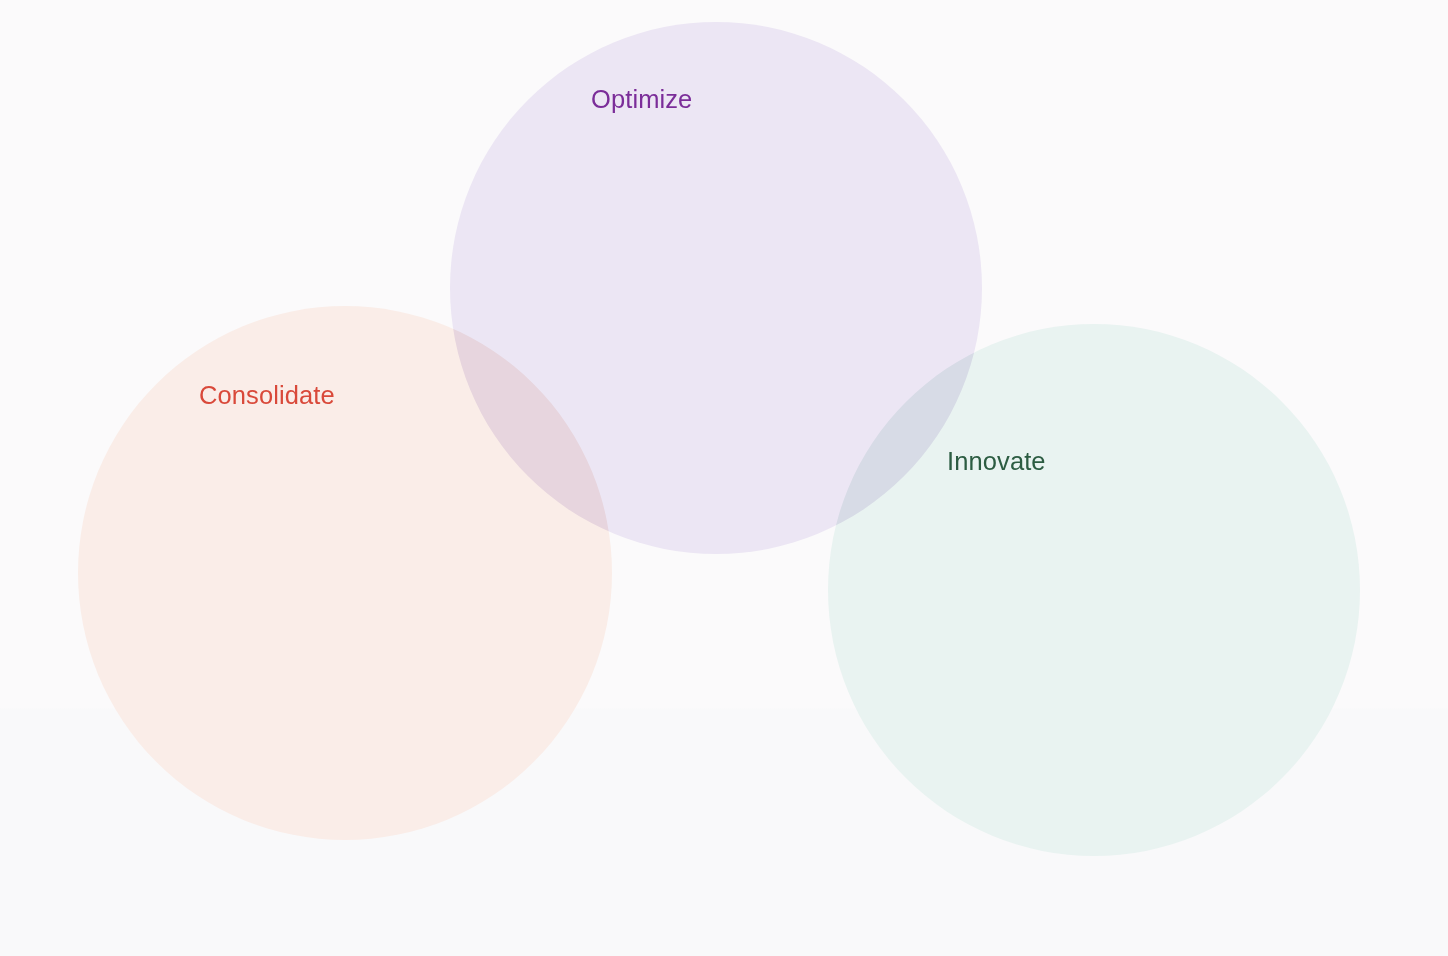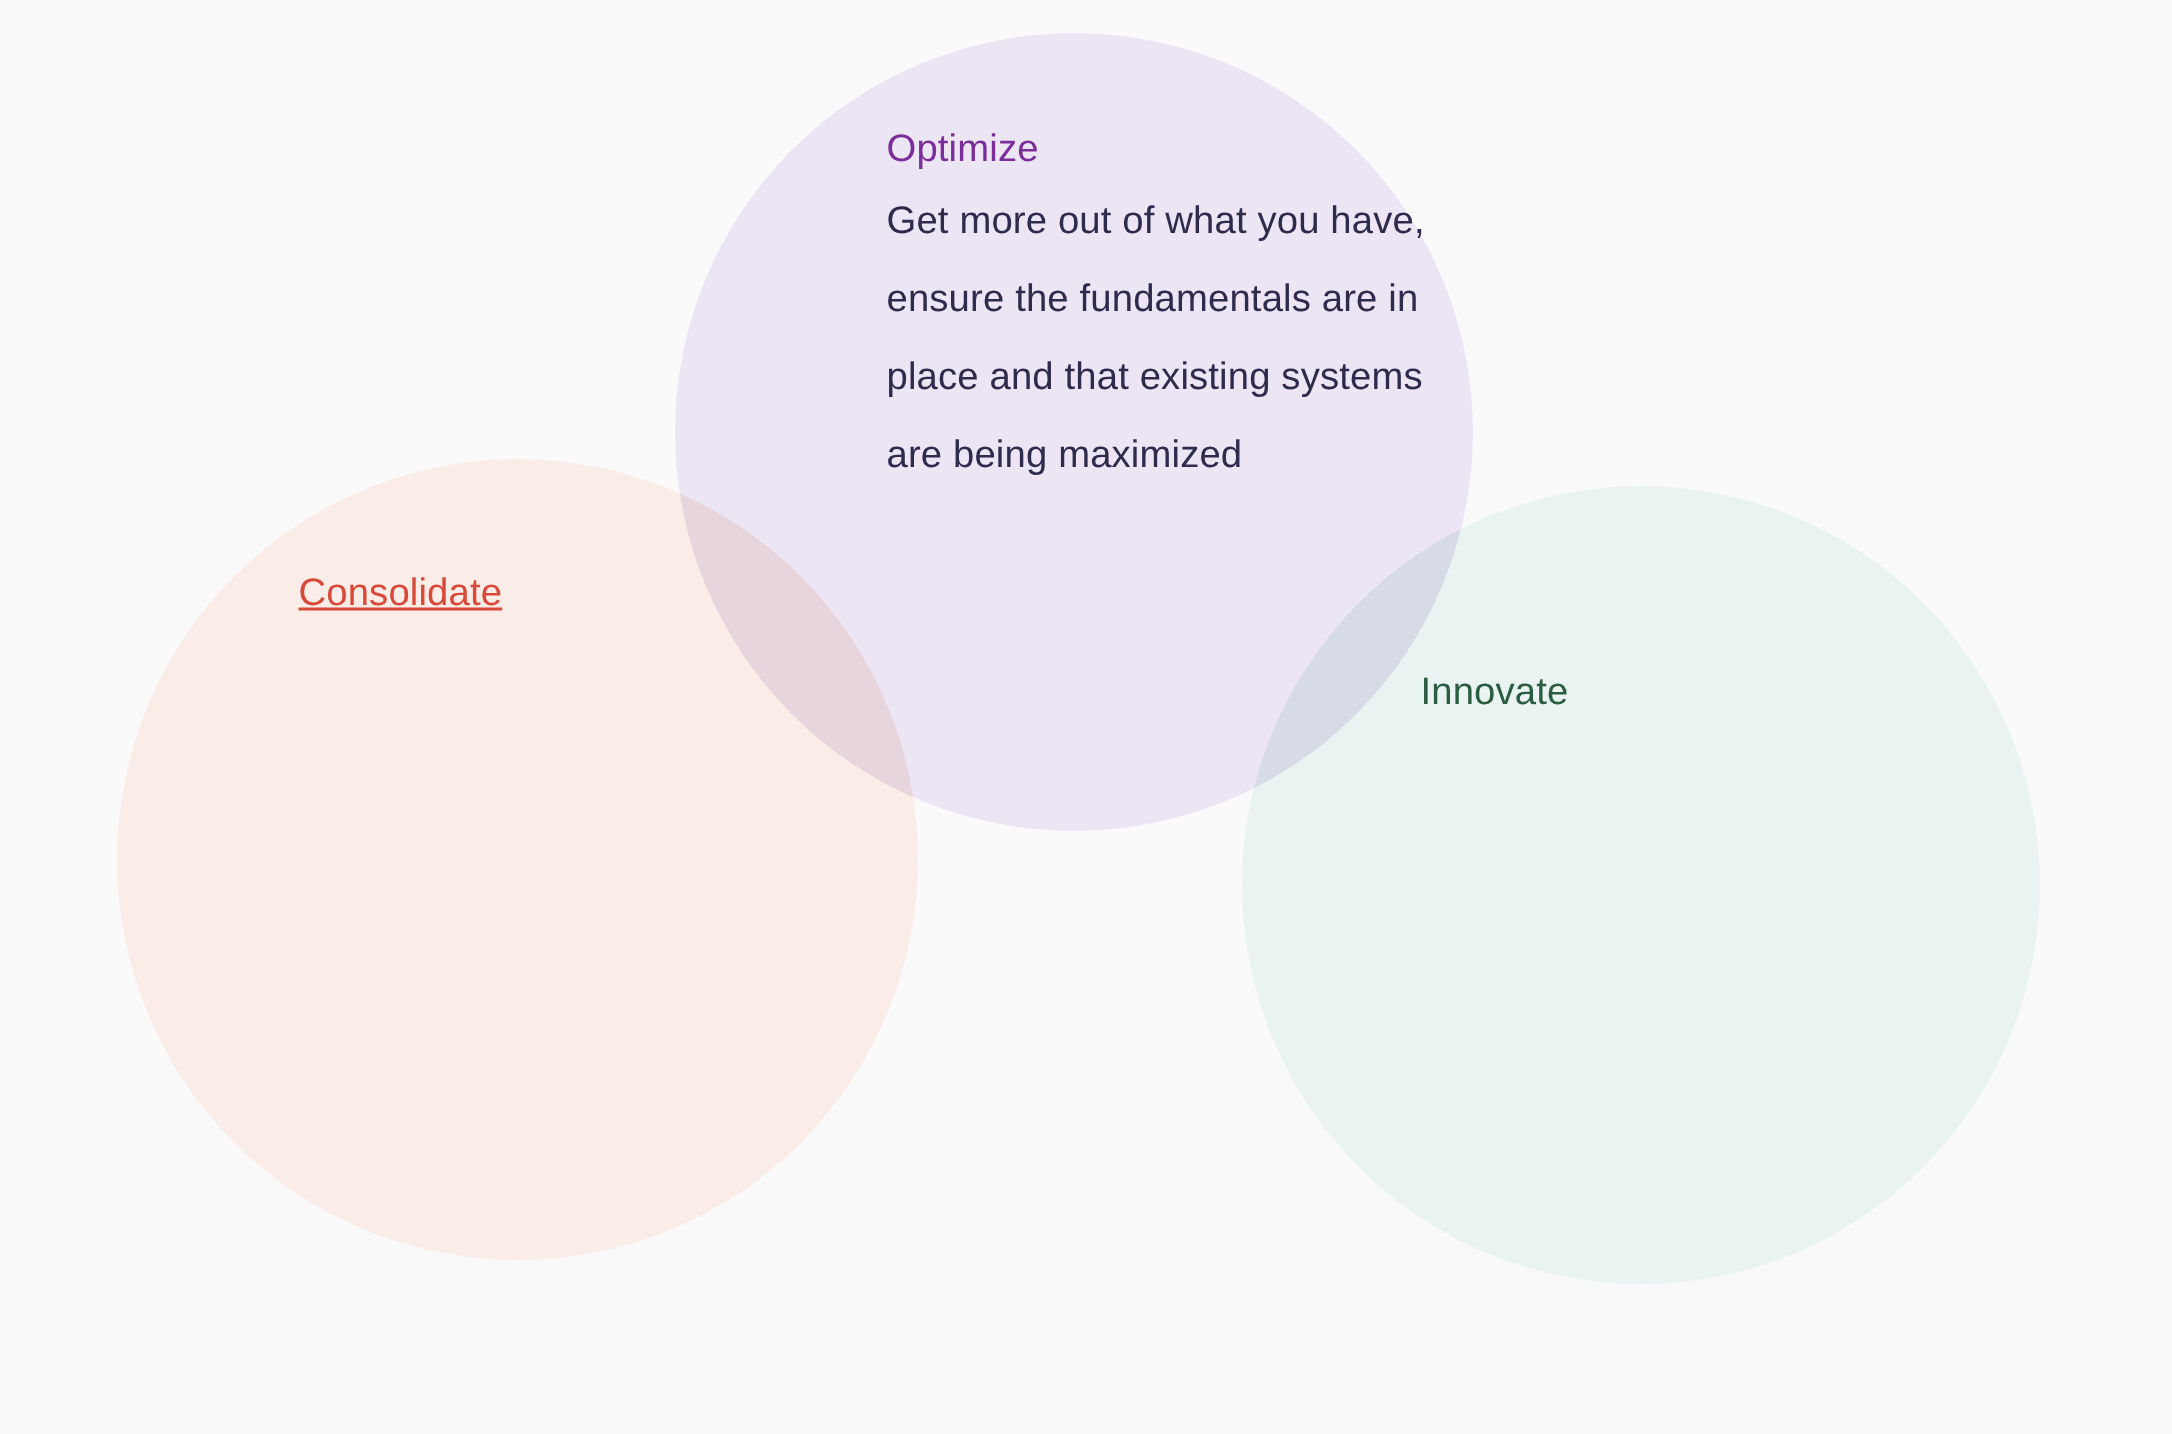--- a/index.html
+++ b/index.html
@@ -71,21 +71,21 @@
   }
   .block .body {
     display: block;
     white-space: pre-line;
   }
   #block-consolidate {
     left: 199px;
     top: 373px;
     width: 380px;
   }
-  #block-consolidate .heading { color: #d9493a; text-decoration: underline; }
+  #block-consolidate .heading { color: #d9493a; }
   #block-optimize {
     left: 571px;
     top: 77px;
     width: 400px;
     margin-left: 20px;
   }
   #block-optimize .heading { color: #7b2d99; }
   #block-innovate {
     left: 947px;
     top: 439px;
@@ -103,20 +103,19 @@
     <div class="circle" id="circle-optimize"></div>
     <div class="circle" id="circle-innovate"></div>
   </div>
 
   <div class="block" id="block-consolidate">
     <span class="heading">Consolidate</span>
   </div>
 
   <div class="block" id="block-optimize">
     <span class="heading">Optimize</span>
-    <span class="body">Get more out of what you have, ensure the fundamentals are in place and that existing systems are being maximized</span>
   </div>
 
   <div class="block" id="block-innovate">
     <span class="heading">Innovate</span>
   </div>
 
 </div>
 
 </body></html>

